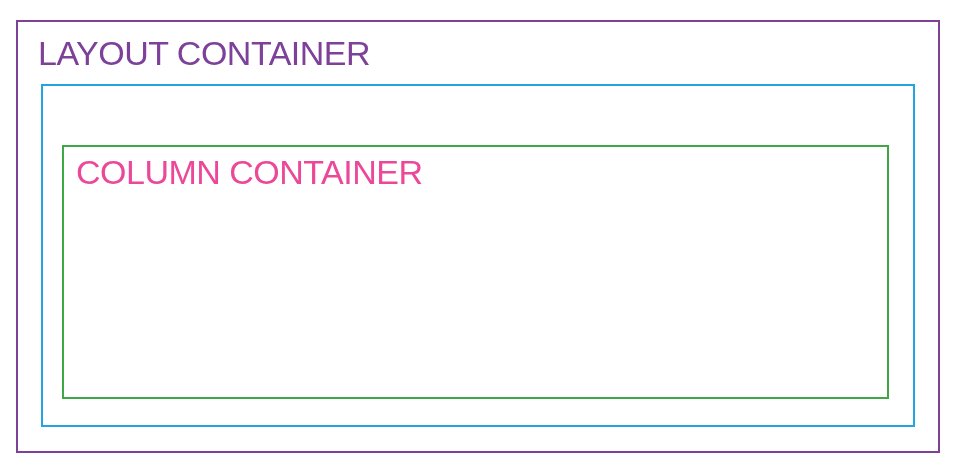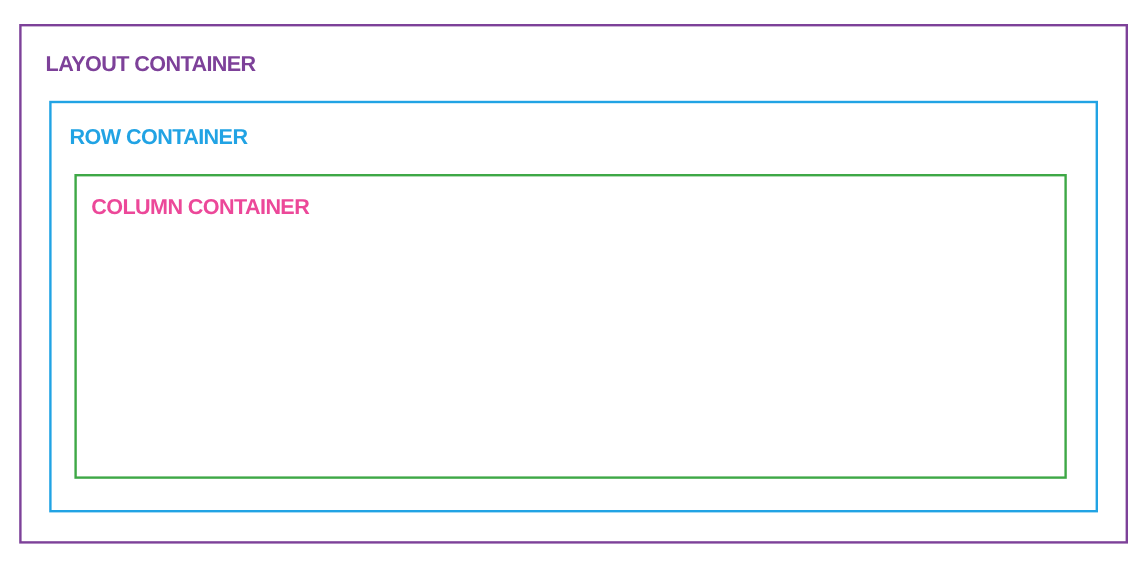--- a/index.html
+++ b/index.html
@@ -41,22 +41,22 @@
   }
   .box-column {
     left: 19px;
     top: 59px;
     width: 827px;
     height: 254px;
     border-color: #3EA846;
   }
   .label {
     position: absolute;
-    font-weight: bold;
-    font-size: 18px;
+    font-weight: normal;
+    font-size: 34px;
     line-height: 27px;
     letter-spacing: -0.5px;
     white-space: nowrap;
     user-select: none;
   }
   .label-layout {
     left: 20px;
     top: 18px;
     color: #7D4199;
   }
@@ -71,19 +71,18 @@
     color: #ec4899;
   }
 </style>
 </head>
 <body>
 
 <div class="canvas">
   <div class="box box-layout">
     <span class="label label-layout">LAYOUT CONTAINER</span>
     <div class="box box-row">
-      <span class="label label-row">ROW CONTAINER</span>
       <div class="box box-column">
         <span class="label label-column">COLUMN CONTAINER</span>
       </div>
     </div>
   </div>
 </div>
 
 </body></html>

